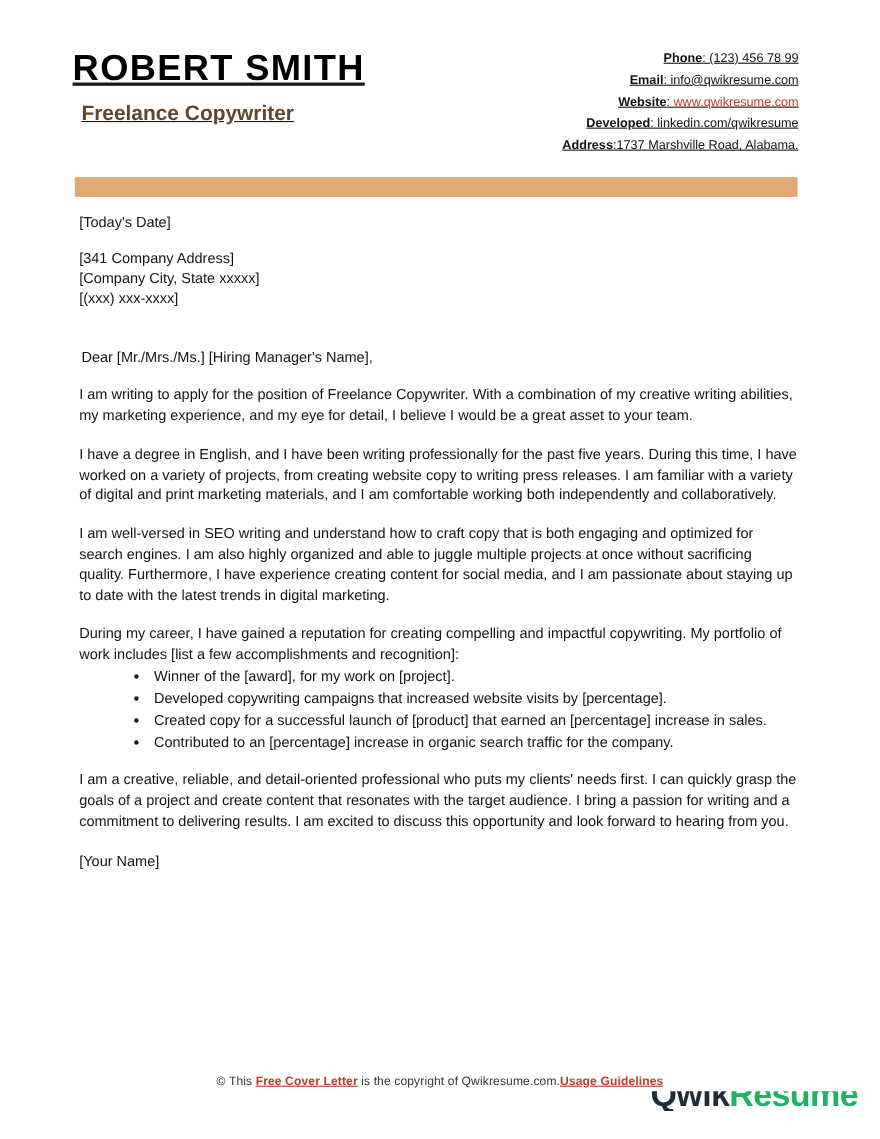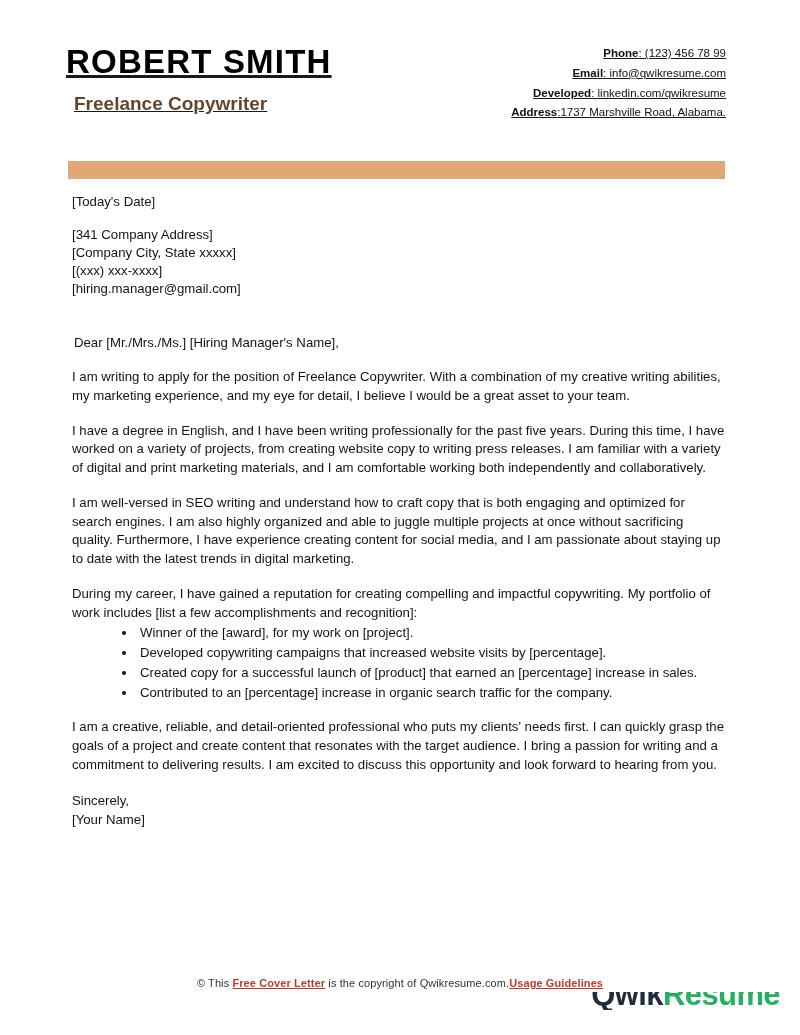--- a/index.html
+++ b/index.html
@@ -171,59 +171,60 @@
     </div>
 
     <div class="contact">
       <span class="row">
         <span class="lbl">Phone</span><span>: (123) 456 78 99</span>
       </span>
       <span class="row">
         <span class="lbl">Email</span><span>: info@qwikresume.com</span>
       </span>
       <span class="row">
+        <span class="lbl">Website</span><span>: </span><a class="link" href="#">www.qwikresume.com</a>
+      </span>
+      <span class="row">
         <span class="lbl">Developed</span><span>: linkedin.com/qwikresume</span>
       </span>
       <span class="row">
         <span class="lbl">Address</span><span>:1737 Marshville Road, Alabama.</span>
       </span>
     </div>
   </div>
 
   <div class="accent-bar"></div>
 
   <div class="content">
 
     <div class="addr-date">[Today's Date]</div>
 
     <div class="addr-block">
       <div>[341 Company Address]</div>
       <div>[Company City, State xxxxx]</div>
       <div>[(xxx) xxx-xxxx]</div>
-      <div>[hiring.manager@gmail.com]</div>
     </div>
 
     <div class="salutation">Dear [Mr./Mrs./Ms.] [Hiring Manager's Name],</div>
 
     <p class="para">I am writing to apply for the position of Freelance Copywriter. With a combination of my creative writing abilities, my marketing experience, and my eye for detail, I believe I would be a great asset to your team.</p>
     <p class="para">I have a degree in English, and I have been writing professionally for the past five years. During this time, I have worked on a variety of projects, from creating website copy to writing press releases. I am familiar with a variety of digital and print marketing materials, and I am comfortable working both independently and collaboratively.</p>
     <p class="para">I am well-versed in SEO writing and understand how to craft copy that is both engaging and optimized for search engines. I am also highly organized and able to juggle multiple projects at once without sacrificing quality. Furthermore, I have experience creating content for social media, and I am passionate about staying up to date with the latest trends in digital marketing.</p>
     <p class="para tight">During my career, I have gained a reputation for creating compelling and impactful copywriting. My portfolio of work includes [list a few accomplishments and recognition]:</p>
 
     <ul class="bullets">
       <li>Winner of the [award], for my work on [project].</li>
       <li>Developed copywriting campaigns that increased website visits by [percentage].</li>
       <li>Created copy for a successful launch of [product] that earned an [percentage] increase in sales.</li>
       <li>Contributed to an [percentage] increase in organic search traffic for the company.</li>
     </ul>
 
     <p class="para">I am a creative, reliable, and detail-oriented professional who puts my clients' needs first. I can quickly grasp the goals of a project and create content that resonates with the target audience. I bring a passion for writing and a commitment to delivering results. I am excited to discuss this opportunity and look forward to hearing from you.</p>
 
     <div class="signoff">
-      <div>Sincerely,</div>
       <div>[Your Name]</div>
     </div>
   </div>
 
   <div class="footer">
     <div class="footer-text">
       <span>© This </span><a class="link" href="#">Free Cover Letter</a><span> is the copyright of Qwikresume.com.</span><a class="link" href="#">Usage Guidelines</a>
     </div>
     <div class="logo">
       <span class="q">Qwik</span><span class="r">Resume</span>

